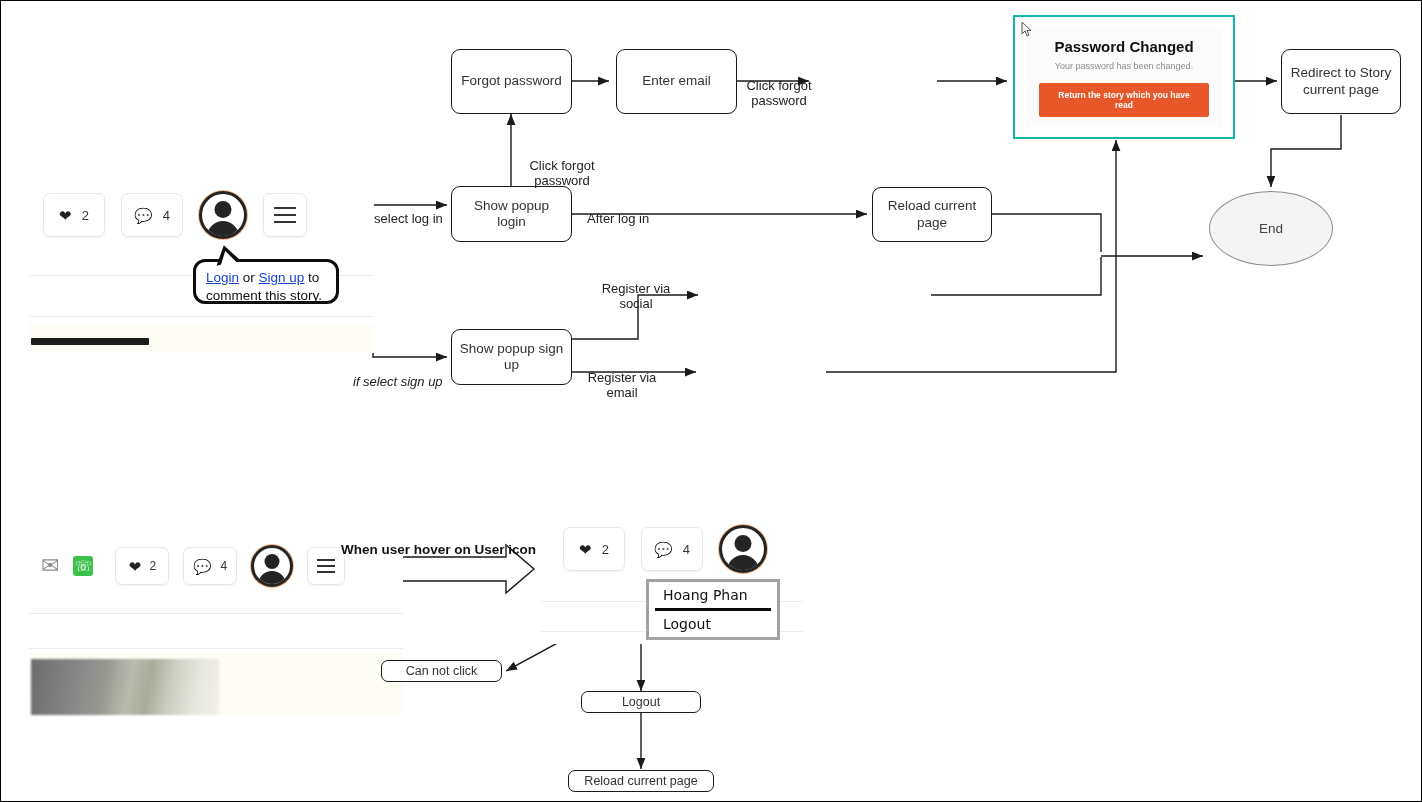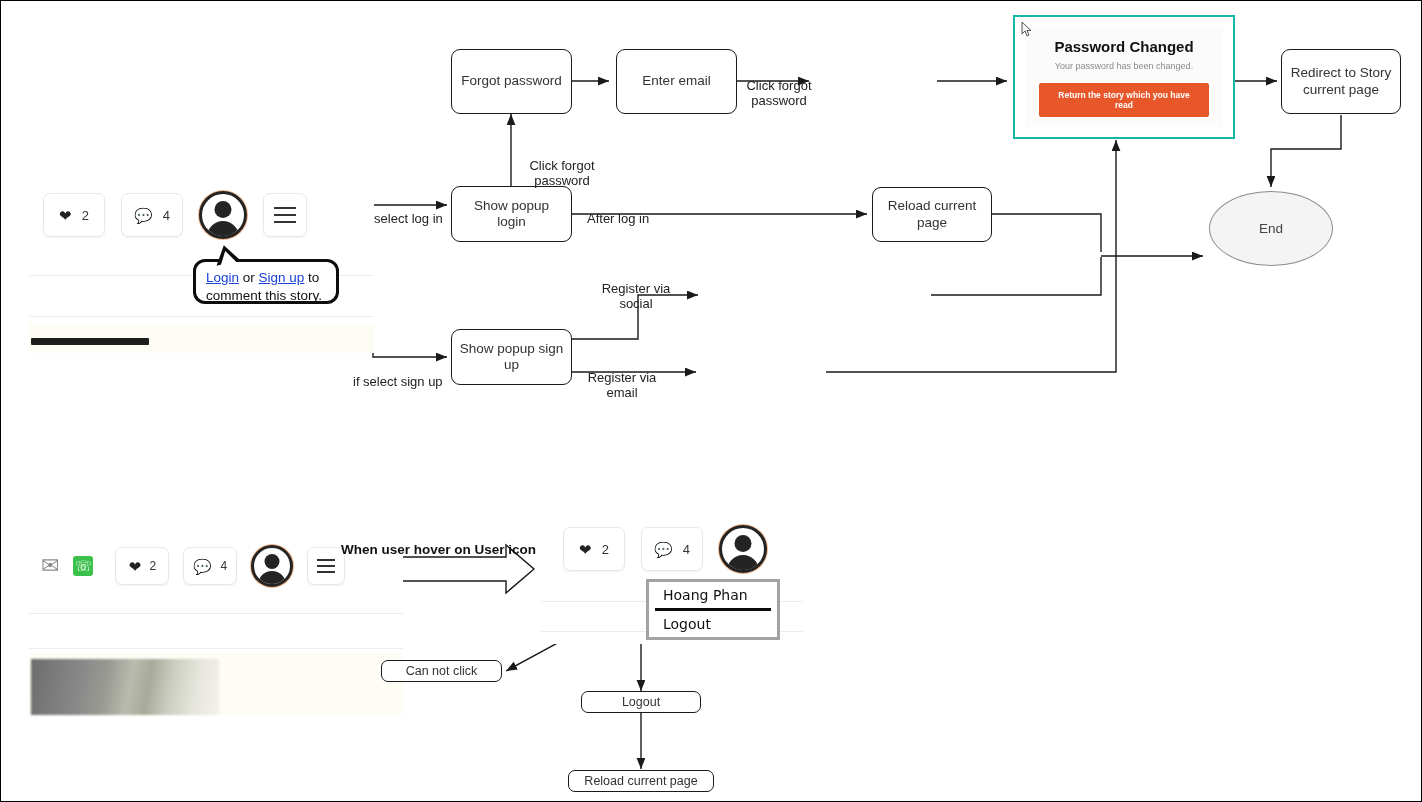--- a/index.html
+++ b/index.html
@@ -286,21 +286,21 @@
   <div class="edge-label left" style="left:363px; top:196px; width:90px;">
     <span>if select log in</span>
   </div>
   <div class="edge-label left" style="left:586px; top:196px; width:90px;">
     <span>After log in</span>
   </div>
   <div class="edge-label" style="left:589px; top:266px; width:92px;">
     <span>Register via
 social</span>
   </div>
-  <div class="edge-label left" style="left:352px; top:359px; width:100px;">
+  <div class="edge-label left" style="left:352px; top:359px; width:100px;font-style:italic;">
     <span>if select sign up</span>
   </div>
   <div class="edge-label" style="left:576px; top:355px; width:90px;">
     <span>Register via
 email</span>
   </div>
 
   <div class="modalframe" style="left:1012px; top:14px; width:222px; height:124px;">
     <svg class="cursor" viewBox="0 0 12 16">
       <path d="M1,1 L1,13 L4,10 L6,15 L8,14 L6,9.5 L10,9.5 Z" fill="#f3f3f3" stroke="#555" stroke-width="1"></path>

